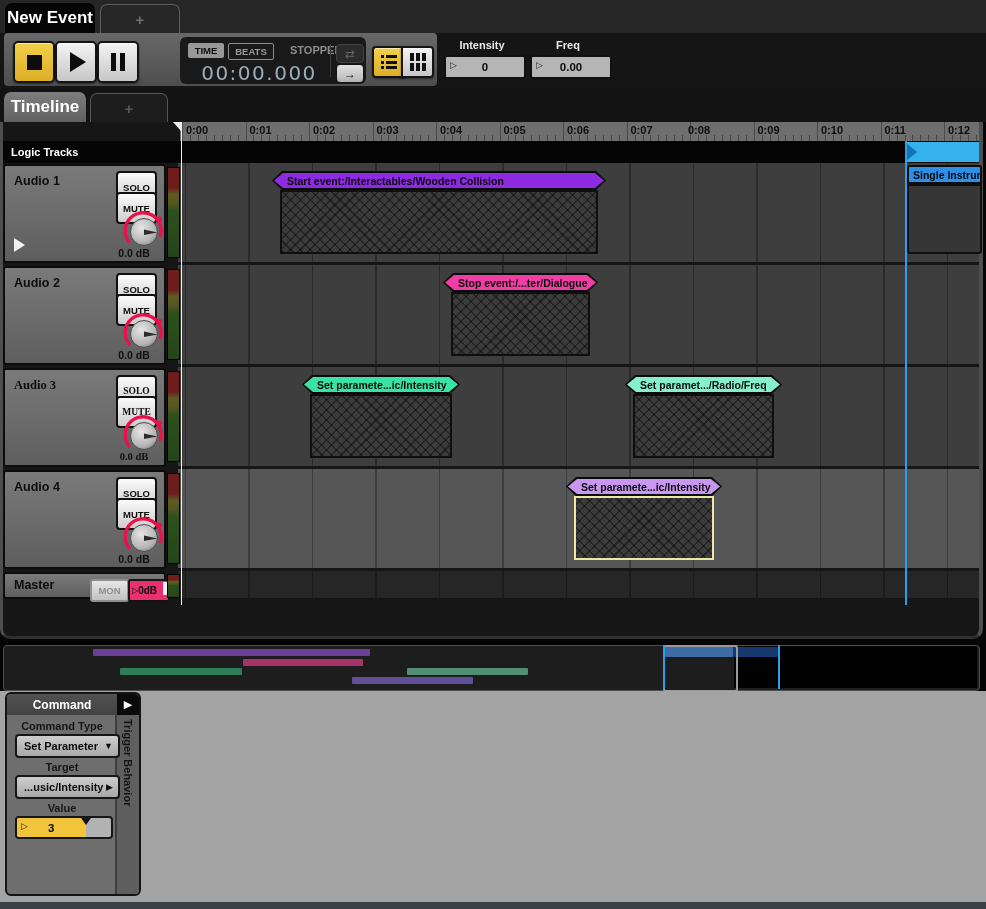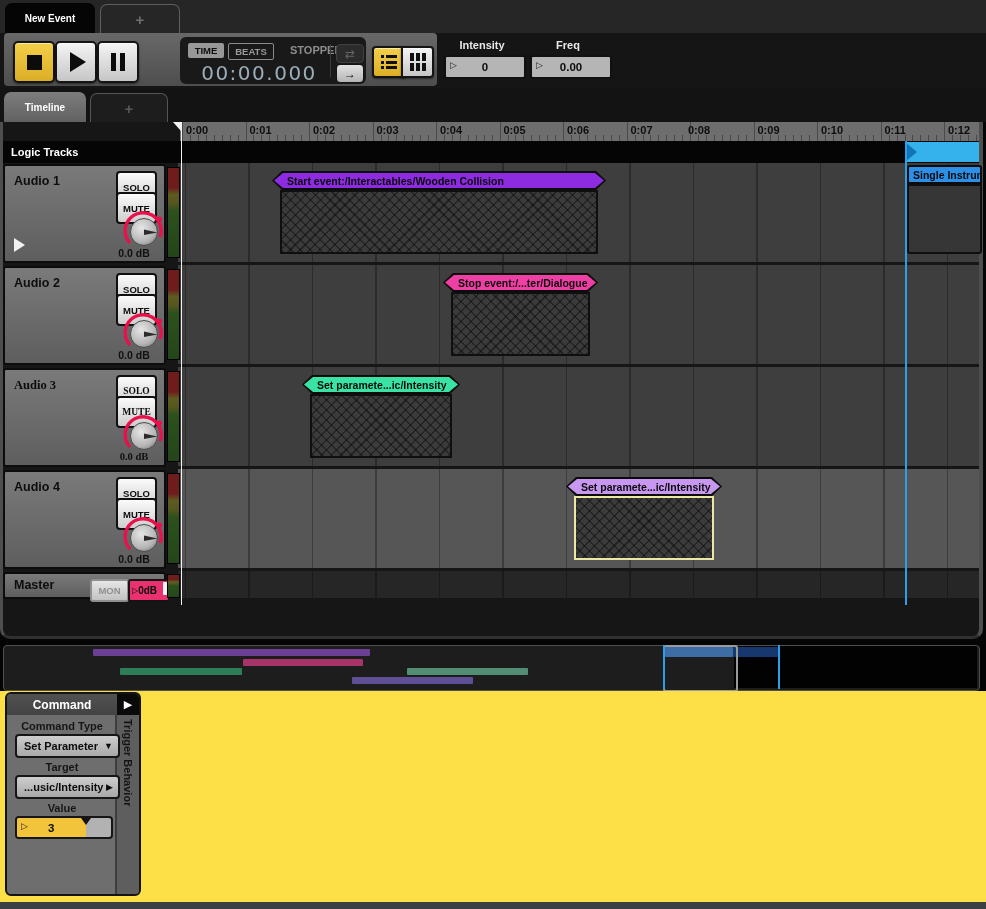--- a/index.html
+++ b/index.html
@@ -2,21 +2,21 @@
 <html><head>
 <meta charset="utf-8">
 <style>
   html,body{margin:0;padding:0;background:#000;}
   #app{position:relative;width:986px;height:909px;background:#060606;overflow:hidden;
        font-family:"Liberation Sans","DejaVu Sans",sans-serif;-webkit-font-smoothing:antialiased;}
   .abs{position:absolute;}
   
   #tabbar1{left:0;top:0;width:986px;height:33px;background:#262626;}
   .wtab{border-radius:7px 7px 0 0;display:flex;align-items:center;justify-content:center;
-        font-weight:bold;font-size:10px;}
+        font-weight:bold;font-size:17px;}
   #newEventTab{left:5px;top:3px;width:90px;height:30px;background:#050505;color:#fff;}
   #plusTab1{left:100px;top:4px;width:78px;height:28px;background:#262626;border:1px solid #5e5e5e;
             border-bottom:none;color:#6e6e6e;font-size:15px;}
   
   #toolbar{left:0;top:33px;width:986px;height:55px;background:#151515;}
   #grayPanel{left:4px;top:0px;width:433px;height:53px;background:linear-gradient(#686868,#4e4e4e);border-radius:4px;}
   .tbtn{border:2px solid #141414;border-radius:5px;display:flex;align-items:center;justify-content:center;
         box-shadow:inset 0 1px 0 rgba(255,255,255,.55),0 1px 2px rgba(0,0,0,.5);}
   .tbtn.light{background:linear-gradient(#f4f4f4,#c6c6c6);}
   .tbtn.yellow{background:linear-gradient(#f3cf49,#dcae26);}
@@ -107,21 +107,21 @@
   #playFlag{left:173px;top:122px;width:8px;height:9px;background:#f2f2f2;clip-path:polygon(100% 0,100% 100%,0 0);z-index:31;}
   #loopLine{left:905px;top:141px;width:2px;height:464px;background:#2b9fe8;z-index:29;}
   
   #minimap{left:0;top:641px;width:986px;height:50px;background:#040404;}
   #mmInner{position:absolute;left:3px;top:4px;width:975px;height:44px;background:#1d1d1d;border:1px solid #4f4f4f;border-radius:4px;}
   #mmBlack{position:absolute;left:734px;top:5px;width:243px;height:42px;background:#020202;}
   .mmbar{position:absolute;border-radius:1px;}
   #mmViewport{position:absolute;left:663px;top:4px;width:71px;height:43px;border:2px solid #9a9a9a;border-radius:3px;}
   .mmline{position:absolute;top:4px;width:2px;height:44px;background:#2b9fe8;}
   
-  #deck{left:0;top:691px;width:986px;height:211px;background:#fde047;}
+  #deck{left:0;top:691px;width:986px;height:211px;background:#a3a3a3;}
   #cmdPanel{position:absolute;left:5px;top:1px;width:132px;height:200px;background:#6e6e6e;border:2px solid #141414;border-radius:6px;}
   #cmdHeader{position:absolute;left:0;top:0;width:110px;height:21px;background:linear-gradient(#515151,#434343);
              border-radius:4px 0 0 0;display:flex;align-items:center;justify-content:center;color:#fff;font-weight:bold;font-size:12px;}
   #cmdPlayBox{position:absolute;right:0;top:0;width:22px;height:21px;background:#0a0a0a;border-radius:0 4px 0 0;
               display:flex;align-items:center;justify-content:center;color:#fff;font-size:11px;}
   #triggerStrip{position:absolute;right:0px;top:21px;bottom:0;width:22px;background:#5e5e5e;border-left:2px solid #3e3e3e;
                 border-radius:0 0 4px 0;display:flex;justify-content:center;padding-top:4px;}
   #triggerStrip span{writing-mode:vertical-rl;font-weight:bold;font-size:11px;color:#141414;}
   .dlabel{position:absolute;left:0;width:110px;text-align:center;font-weight:bold;font-size:11px;color:#161616;}
   .dctrl{position:absolute;left:8px;width:94px;height:20px;background:linear-gradient(#cecece,#a8a8a8);
@@ -324,20 +324,26 @@
         <div class="meter" style="top: 4px; height: 89px;"></div>
       </div>
       <div class="abs trow" style="top: 367px; height: 102px;">
         <div class="rowbg" style="background-color: rgb(62, 62, 62);">
           <div class="clip" style="left: 124px; width: 158px; top: 8px; bottom: 8px;">
             <div class="chead">
               <div class="in" style="background: rgb(56, 227, 163);">Set paramete...ic/Intensity</div>
             </div>
             <div class="cbody"></div>
           </div>
+          <div class="clip" style="left: 447px; width: 157px; top: 8px; bottom: 8px;">
+            <div class="chead">
+              <div class="in" style="background: rgb(132, 241, 204);">Set paramet.../Radio/Freq</div>
+            </div>
+            <div class="cbody"></div>
+          </div>
         </div>
         <div class="thead" style="height: 95px; font-family: Liberation Serif, serif;">
           <div class="tname">Audio 3</div>
           <button class="sbtn" style="top: 5px;">SOLO</button>
           <button class="sbtn" style="top: 26px;">MUTE</button>
           <svg class="knobsvg" width="46" height="46" viewBox="0 0 46 46">
  <defs>
               <radialGradient id="kg" cx="40%" cy="35%" r="75%">
    <stop offset="0%" stop-color="#e6e6e6"></stop>
                 <stop offset="70%" stop-color="#b5b5b5"></stop>

